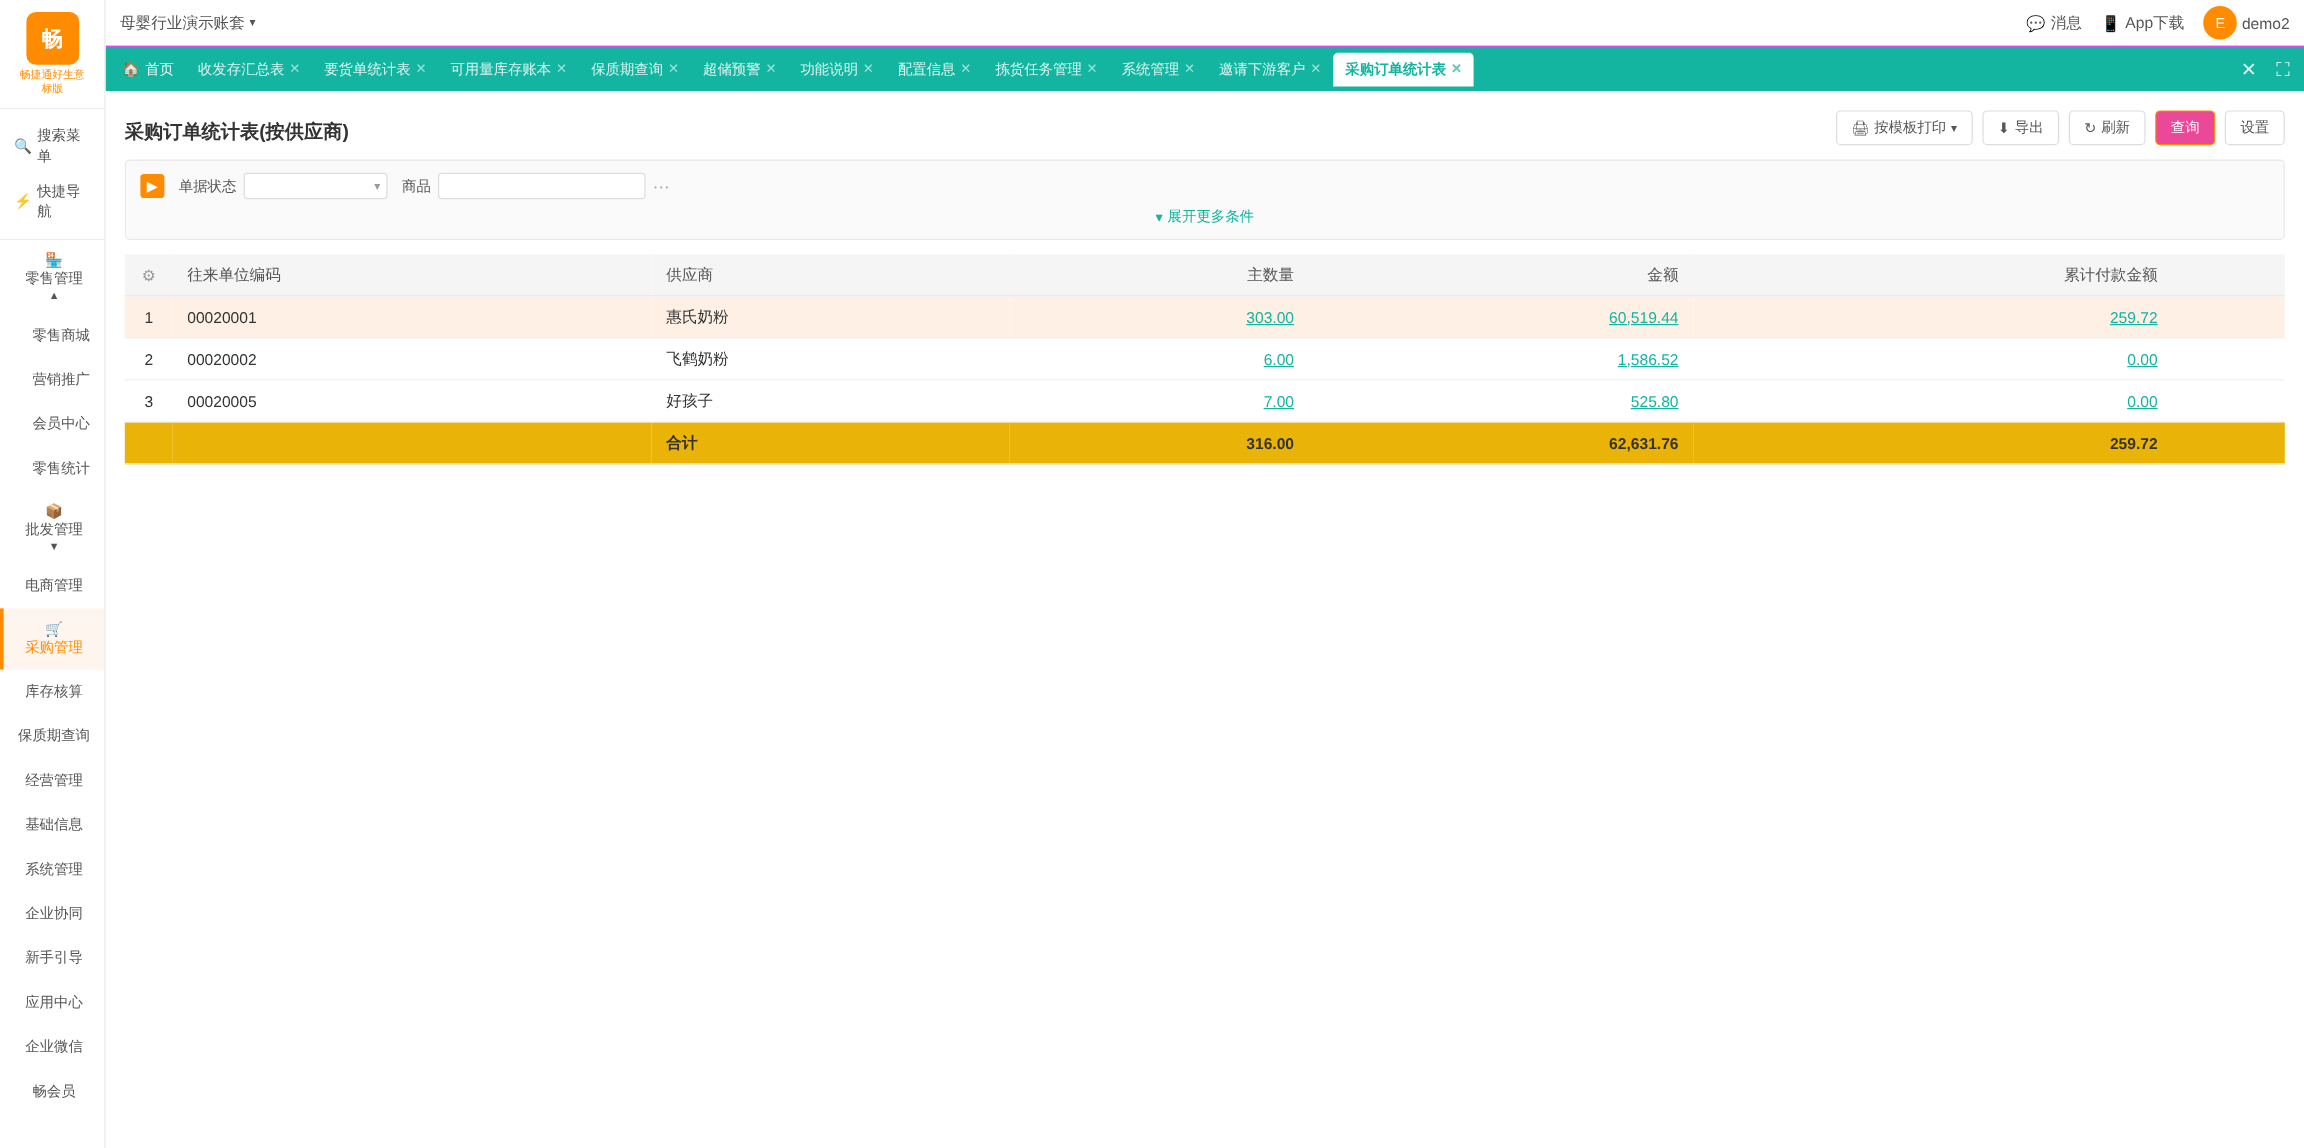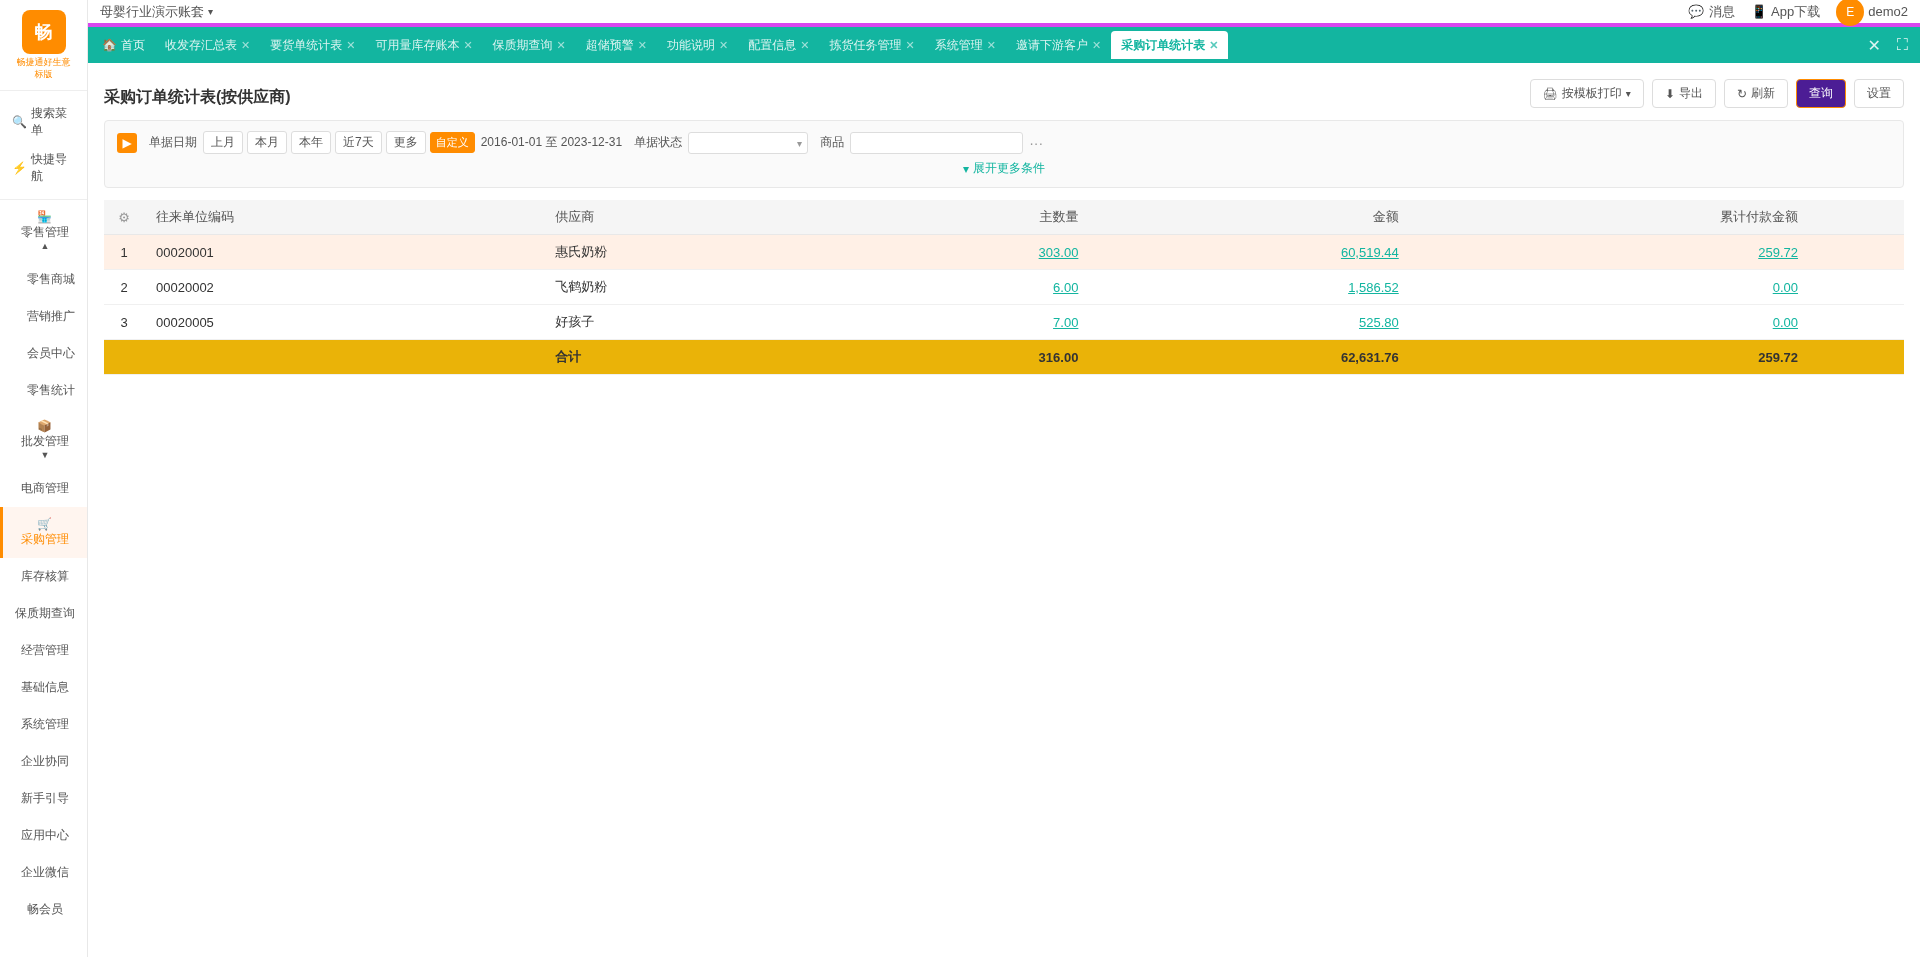--- a/index.html
+++ b/index.html
@@ -12,21 +12,21 @@
     .sidebar-logo-text { font-size: 10px; color: #ff8c00; margin-top: 3px; text-align: center; line-height: 1.3; }
     .sidebar-search { padding: 8px; border-bottom: 1px solid #eee; }
     .sidebar-search-item { display: flex; align-items: center; justify-content: center; padding: 6px 4px; font-size: 12px; color: #555; cursor: pointer; border-radius: 4px; }
     .sidebar-nav-item { display: flex; align-items: center; justify-content: center; padding: 10px 4px; font-size: 12px; color: #555; cursor: pointer; text-align: center; flex-direction: column; border-left: 3px solid transparent; }
     .sidebar-nav-item.active { background: #fff5ef; color: #ff8c00; border-left: 3px solid #ff8c00; }
 
     
     .main { flex: 1; display: flex; flex-direction: column; overflow: hidden; }
 
     
-    .topbar { height: 27px; background: #fff; display: flex; align-items: center; justify-content: space-between; padding: 0 12px; border-bottom: 4px solid #d946ef; flex-shrink: 0; }
+    .topbar { height: 40px; background: #fff; display: flex; align-items: center; justify-content: space-between; padding: 0 12px; border-bottom: 2px solid #d946ef; flex-shrink: 0; }
     .topbar-left { display: flex; align-items: center; gap: 8px; font-size: 13px; color: #555; }
     .topbar-dropdown { display: flex; align-items: center; gap: 4px; cursor: pointer; }
     .topbar-right { display: flex; align-items: center; gap: 16px; }
     .topbar-right-item { display: flex; align-items: center; gap: 4px; font-size: 13px; color: #555; cursor: pointer; }
     .avatar { width: 28px; height: 28px; border-radius: 50%; background: #ff8c00; display: flex; align-items: center; justify-content: center; color: white; font-size: 12px; }
 
     
     .nav-tabs { height: 36px; background: #13b5a0; display: flex; align-items: center; overflow-x: auto; flex-shrink: 0; padding: 0 4px; }
     .nav-tabs::-webkit-scrollbar { height: 2px; }
     .nav-tab { display: flex; align-items: center; padding: 0 10px; height: 28px; font-size: 12px; color: rgba(255,255,255,0.85); cursor: pointer; white-space: nowrap; border-radius: 4px 4px 0 0; gap: 4px; flex-shrink: 0; }
@@ -37,21 +37,21 @@
     .nav-tab-action { color: rgba(255,255,255,0.85); cursor: pointer; font-size: 16px; padding: 2px 4px; }
 
     
     .page-content { flex: 1; background: #fff; overflow: auto; padding: 16px; }
 
     
     .page-header { display: flex; align-items: flex-end; justify-content: space-between; margin-bottom: 12px; }
     .page-title { font-size: 16px; font-weight: bold; color: #333; }
     .page-actions { display: flex; align-items: center; gap: 8px; }
     .btn { padding: 5px 12px; border-radius: 4px; border: 1px solid #ddd; cursor: pointer; font-size: 12px; background: #fff; color: #555; display: flex; align-items: center; gap: 4px; }
-    .btn-primary { background: #4c1d95; color: white; border-color: #ff8c00; }
+    .btn-primary { background: #ec4899; color: white; border-color: #ff8c00; }
 
     
     .filter-area { background: #fafafa; border: 1px solid #e8e8e8; border-radius: 4px; padding: 10px 12px; margin-bottom: 12px; }
     .filter-row { display: flex; align-items: center; gap: 12px; flex-wrap: wrap; }
     .filter-item { display: flex; align-items: center; gap: 6px; }
     .filter-label { font-size: 12px; color: #555; white-space: nowrap; }
     .filter-date-btns { display: flex; align-items: center; gap: 4px; }
     .date-btn { padding: 2px 7px; border-radius: 3px; border: 1px solid #ddd; font-size: 12px; cursor: pointer; background: #fff; color: #555; }
     .date-btn.custom { background: #ff8c00; color: white; border-color: #ff8c00; font-size: 11px; padding: 2px 5px; }
     .filter-date-range { font-size: 12px; color: #555; }
@@ -273,32 +273,20 @@
         <button class="btn">
           <span>设置</span>
         </button>
       </div>
     </div>
 
     <div class="filter-area">
       <div class="filter-row">
         <div class="toggle-arrow">▶</div>
         <div class="filter-item">
-          <span class="filter-label">单据日期</span>
-          <div class="filter-date-btns">
-            <button class="date-btn">上月</button>
-            <button class="date-btn">本月</button>
-            <button class="date-btn">本年</button>
-            <button class="date-btn">近7天</button>
-            <button class="date-btn">更多</button>
-            <button class="date-btn custom">自定义</button>
-          </div>
-          <span class="filter-date-range">2016-01-01 至 2023-12-31</span>
-        </div>
-        <div class="filter-item">
           <span class="filter-label">单据状态</span>
           <div class="select-wrapper">
             <select class="filter-select">
               <option value=""></option>
             </select>
           </div>
         </div>
         <div class="filter-item">
           <span class="filter-label">商品</span>
           <input class="filter-input" type="text" value="" style="">

